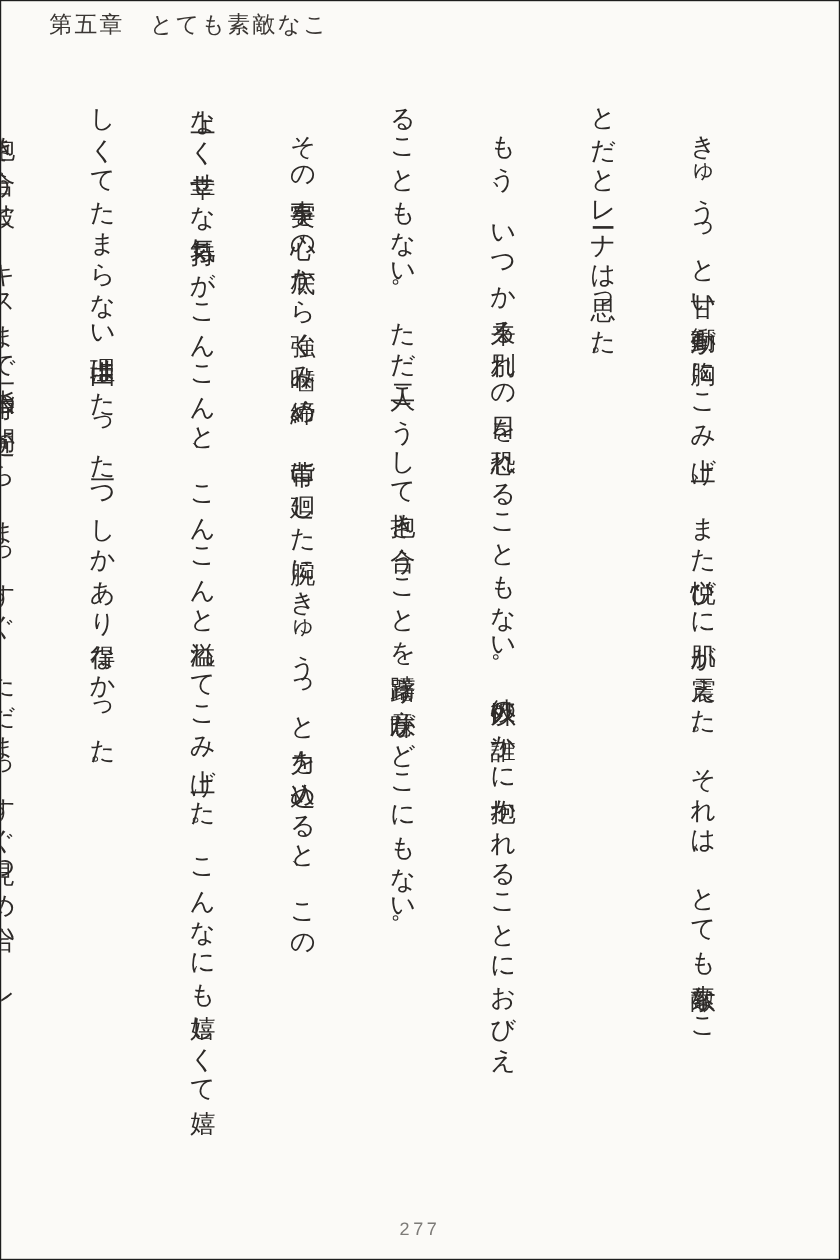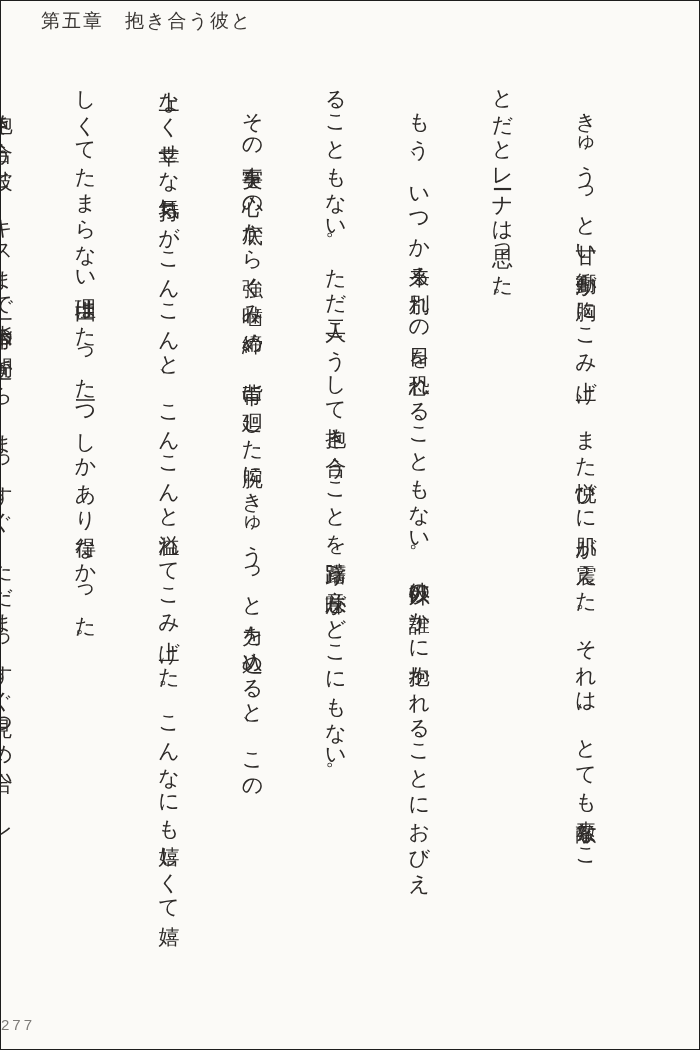--- a/index.html
+++ b/index.html
@@ -32,33 +32,33 @@
     letter-spacing:1.9px;
     white-space:pre;
   }
   .text-line{
     line-height:35.4px;
   }
   .page-number{
     position:absolute;
     bottom:16px;left:0;
     width:100%;
-    text-align:left;
+    text-align:center;
     font-family:"Liberation Sans","DejaVu Sans",sans-serif;
     font-size:15px;
     letter-spacing:3px;
     color:#7d7b78;
   }
 </style>
 </head>
 <body>
 
 <div class="page">
 
-  <div class="chapter-header">第五章　抱き合う彼と</div>
+  <div class="chapter-header">第五章　とても素敵なこ</div>
 
   <div class="text-block">
     <div class="text-line">　きゅうっと甘い衝動が胸にこみ上げ、また悦びに肌が震えた。それは、とても素敵なこ</div>
     <div class="text-line">とだとレーナは思った。</div>
     <div class="text-line">　もう、いつか来る別れの日を恐れることもない。彼以外の誰かに抱かれることにおびえ</div>
     <div class="text-line">ることもない。ただ二人こうして抱き合うことを躊躇う意味がどこにもない。</div>
     <div class="text-line">　その事実を心の底から強く噛み締め、背中に廻した腕にきゅうっと力を込めると、この</div>
     <div class="text-line">上なく幸せな気持ちがこんこんと、こんこんと溢れてこみ上げた。こんなにも嬉しくて嬉</div>
     <div class="text-line">しくてたまらない理由はたった一つしかあり得なかった。</div>
     <div class="text-line">　抱き合う彼と、キスまで指一本分の間近から、まっすぐ、ただまっすぐ見つめ合い、レ</div>

